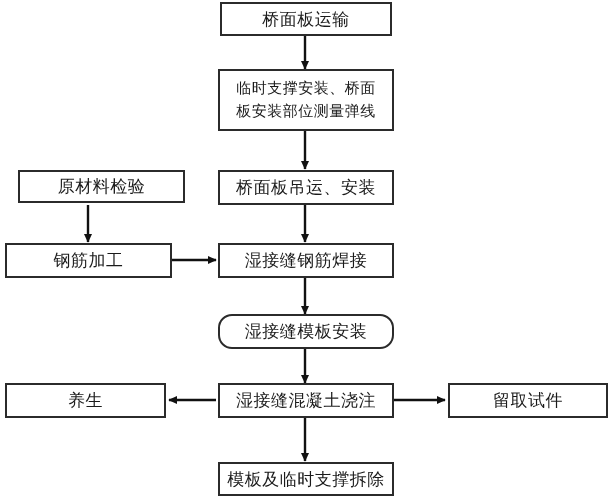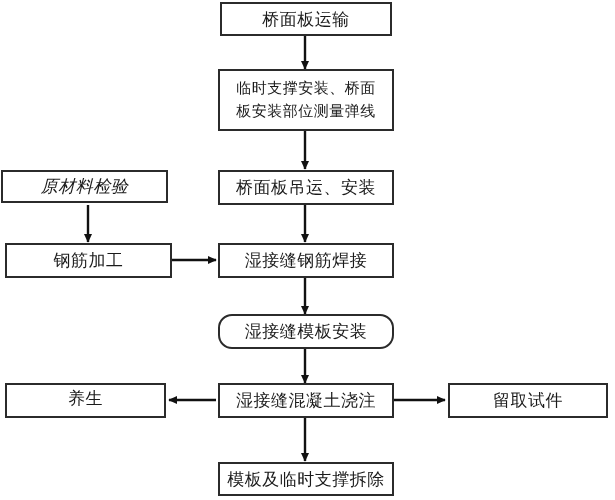--- a/index.html
+++ b/index.html
@@ -82,41 +82,41 @@
 
   <div class="node two-line" style="left:218px; top:69px; width:176px; height:62px;">
     <span class="node-label">临时支撑安装、桥面
 板安装部位测量弹线</span>
   </div>
 
   <div class="node" style="left:218px; top:170px; width:176px; height:35px;">
     <span class="node-label">桥面板吊运、安装</span>
   </div>
 
-  <div class="node" style="left:1px; top:170px; width:167px; height:33px;font-style:italic;">
+  <div class="node" style="left:18px; top:170px; width:167px; height:33px;">
     <span class="node-label">原材料检验</span>
   </div>
 
   <div class="node" style="left:5px; top:243px; width:167px; height:35px;">
     <span class="node-label">钢筋加工</span>
   </div>
 
   <div class="node" style="left:218px; top:243px; width:176px; height:35px;">
     <span class="node-label">湿接缝钢筋焊接</span>
   </div>
 
   <div class="node" style="left:218px; top:314px; width:176px; height:35px;border-radius:14px;">
     <span class="node-label">湿接缝模板安装</span>
   </div>
 
   <div class="node" style="left:218px; top:383px; width:176px; height:35px;">
     <span class="node-label">湿接缝混凝土浇注</span>
   </div>
 
-  <div class="node" style="left:5px; top:383px; width:161px; height:35px;font-family:Liberation Mono, monospace;">
+  <div class="node" style="left:5px; top:383px; width:161px; height:35px;">
     <span class="node-label">养生</span>
   </div>
 
   <div class="node" style="left:218px; top:462px; width:176px; height:34px;">
     <span class="node-label">模板及临时支撑拆除</span>
   </div>
 
   <div class="node" style="left:448px; top:383px; width:160px; height:35px;">
     <span class="node-label">留取试件</span>
   </div>

